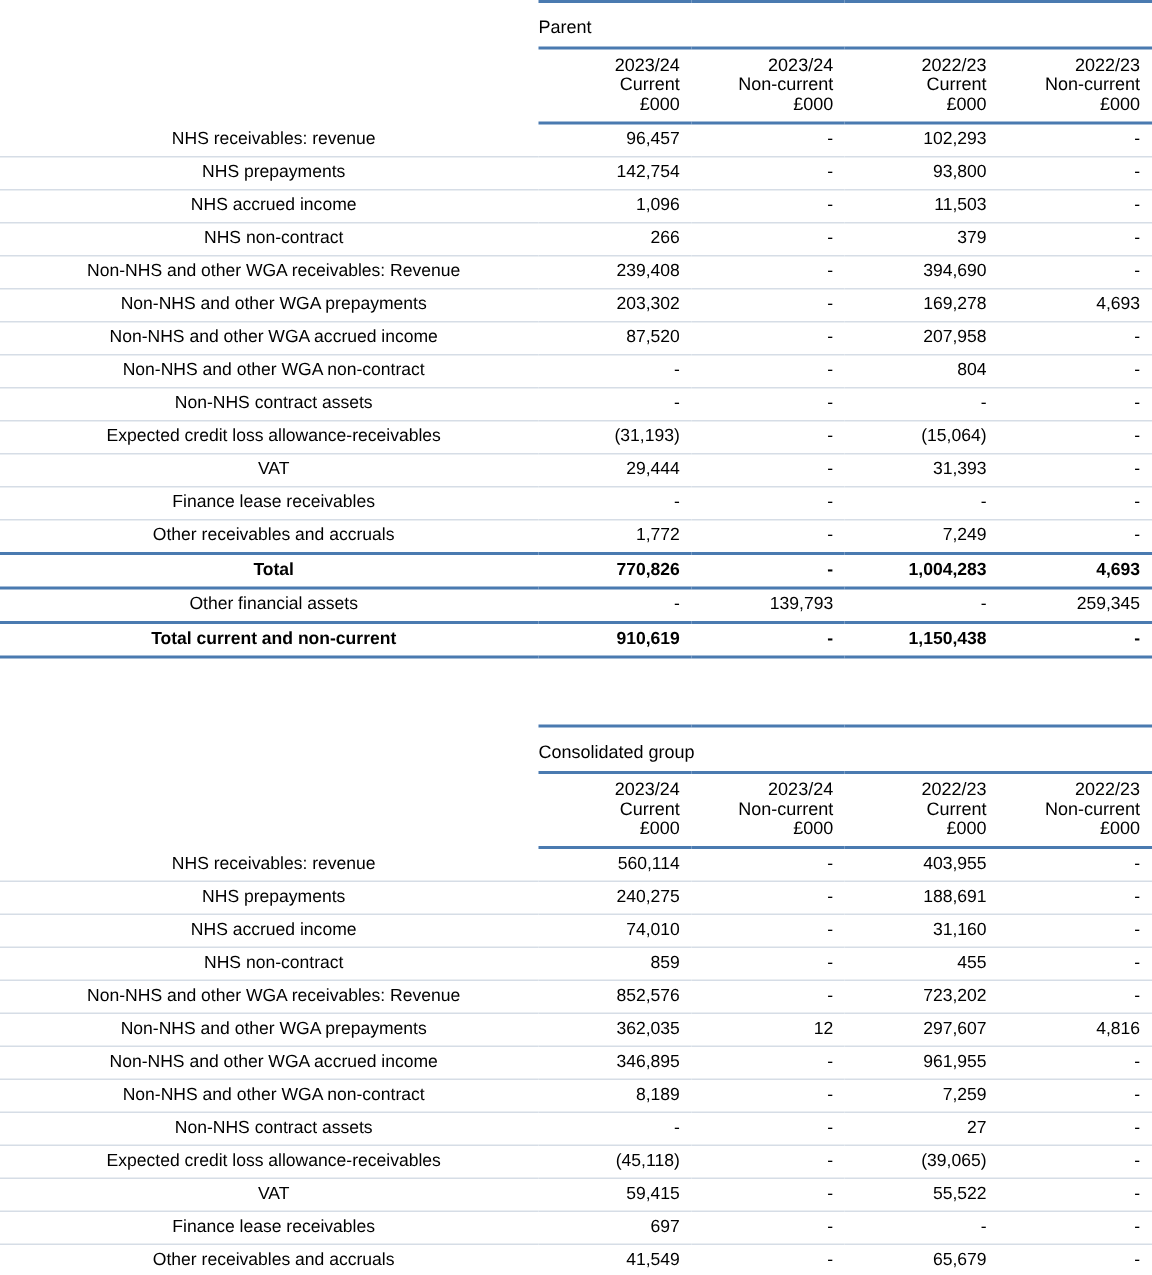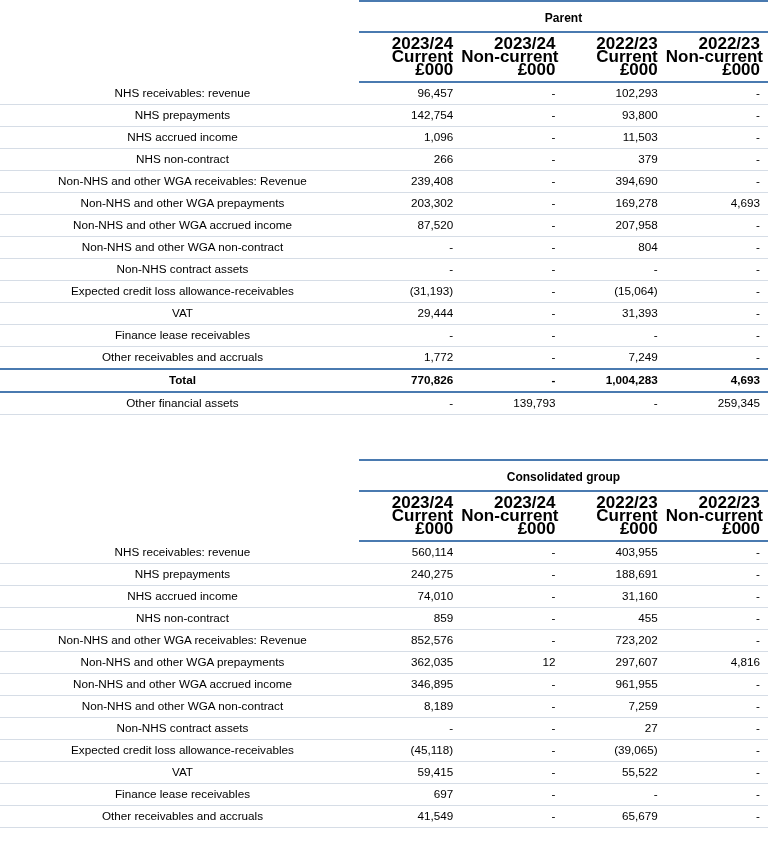--- a/index.html
+++ b/index.html
@@ -36,35 +36,35 @@
     height: 4px;
     padding: 0;
     line-height: 0;
     font-size: 0;
   }
   tr.spanner-top td.rule {
     border-top: 2px solid #4a7ab0;
   }
   tr.spanner td {
     padding: 3px 0 4px 0;
-    font-weight: bold;
+    font-weight: normal;
     font-size: 12px;
-    text-align: center;
+    text-align: left;
     vertical-align: middle;
     height: 18px;
   }
   tr.spanner td.grp {
     border-bottom: 2px solid #4a7ab0;
   }
 
   
   tr.colhead td {
     vertical-align: bottom;
-    font-weight: bold;
-    font-size: 17px;
+    font-weight: normal;
+    font-size: 12px;
     line-height: 13px;
     padding: 4px 8px 5px 0;
     text-align: right;
     white-space: nowrap;
   }
   tr.colhead td.label-cell {
     padding: 0;
   }
   tr.colhead td.num { border-bottom: 2px solid #4a7ab0; }
 
@@ -228,20 +228,27 @@
             <td class="num">1,004,283</td>
             <td class="num">4,693</td>
           </tr>
           <tr class="row">
             <td class="lab">Other financial assets</td>
             <td class="num">-</td>
             <td class="num">139,793</td>
             <td class="num">-</td>
             <td class="num">259,345</td>
           </tr>
+          <tr class="row grand">
+            <td class="lab">Total current and non-current</td>
+            <td class="num">910,619</td>
+            <td class="num">-</td>
+            <td class="num">1,150,438</td>
+            <td class="num">-</td>
+          </tr>
         </tbody>
       </table>
       <div class="gap"></div>
       <table class="fin">
         <colgroup>
           <col class="c-label">
           <col class="c-num">
           <col class="c-num">
           <col class="c-num">
           <col class="c-num">

